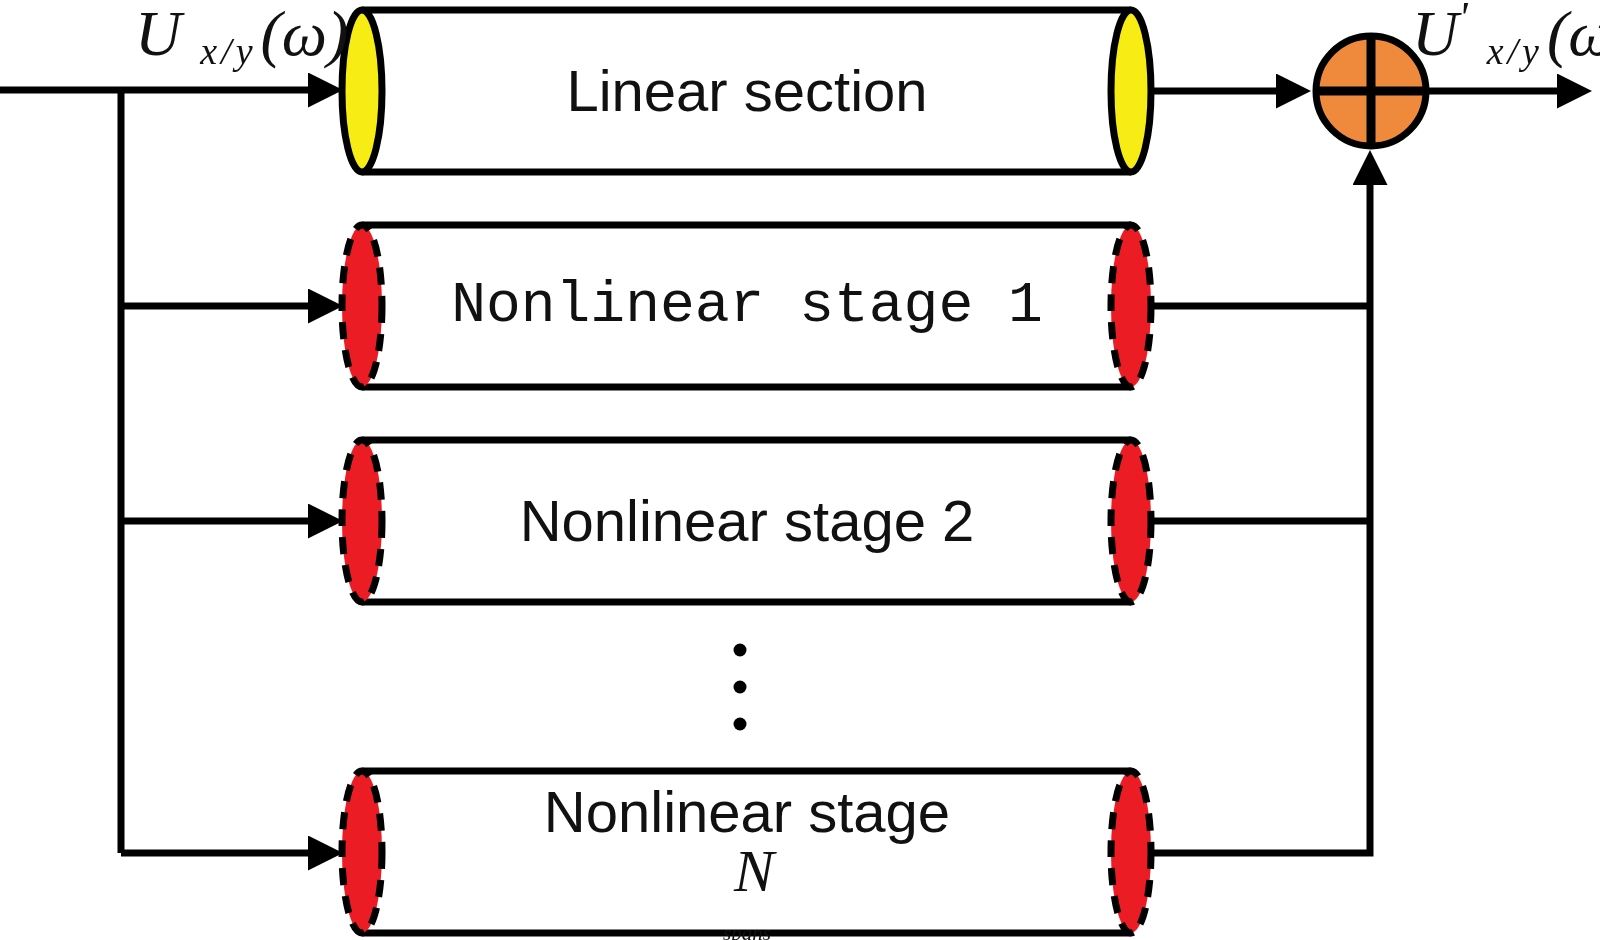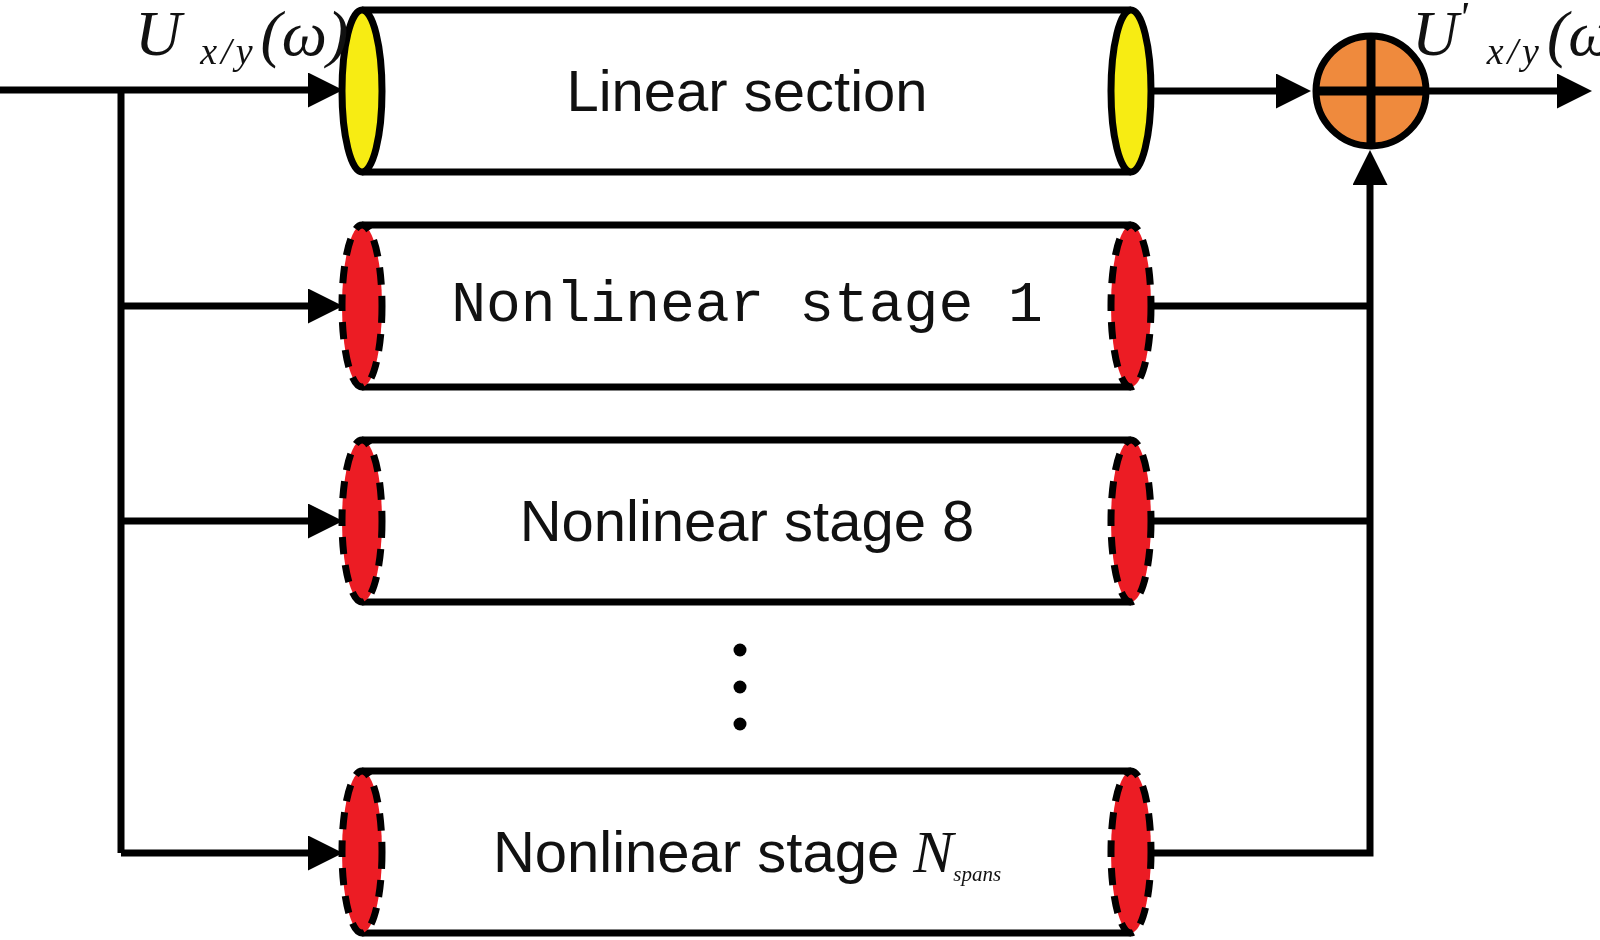--- a/index.html
+++ b/index.html
@@ -125,21 +125,21 @@
     <span class="var">U</span>
       <span class="prime">'</span>
       <span class="sub">x/y</span>
       <span class="arg">(ω)</span>
   </div>
 
   <div class="lbl cyl-lbl" style="left:382px;top:12px;width:730px;height:158px;">Linear section</div>
 
   <div class="lbl cyl-lbl" style="left:382px;top:227px;width:730px;height:158px;font-family:Liberation Mono, monospace;">Nonlinear stage 1</div>
 
-  <div class="lbl cyl-lbl" style="left:382px;top:442px;width:730px;height:158px;">Nonlinear stage 8</div>
+  <div class="lbl cyl-lbl" style="left:382px;top:442px;width:730px;height:158px;">Nonlinear stage 2</div>
 
-  <div class="lbl cyl-lbl" style="left:382px;top:773px;width:730px;height:158px;">
+  <div class="lbl cyl-lbl" style="left:382px;top:773px;width:730px;height:158px;flex-direction:column;">
     <span>Nonlinear stage</span>
       <span class="nvar">N</span>
       <span class="nsub">spans</span>
   </div>
 
 </div>
 
 </body></html>

